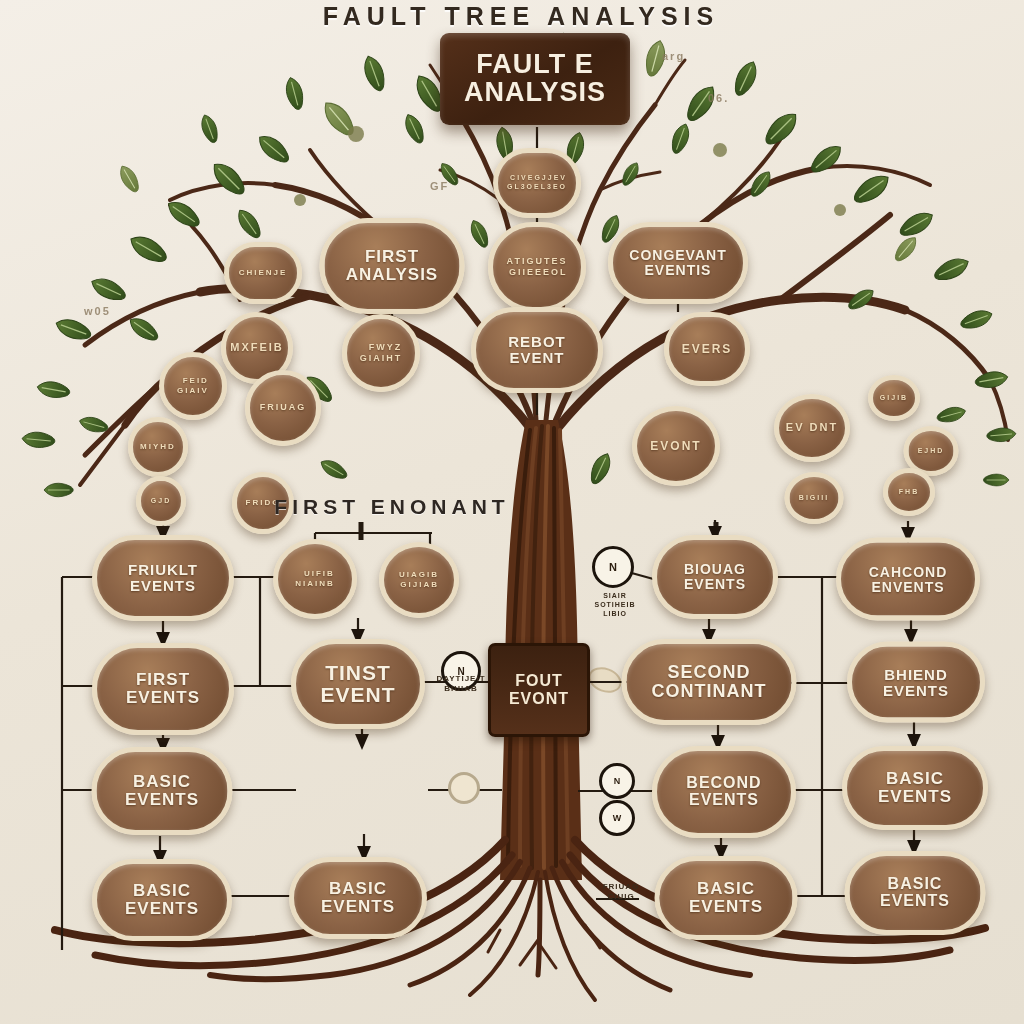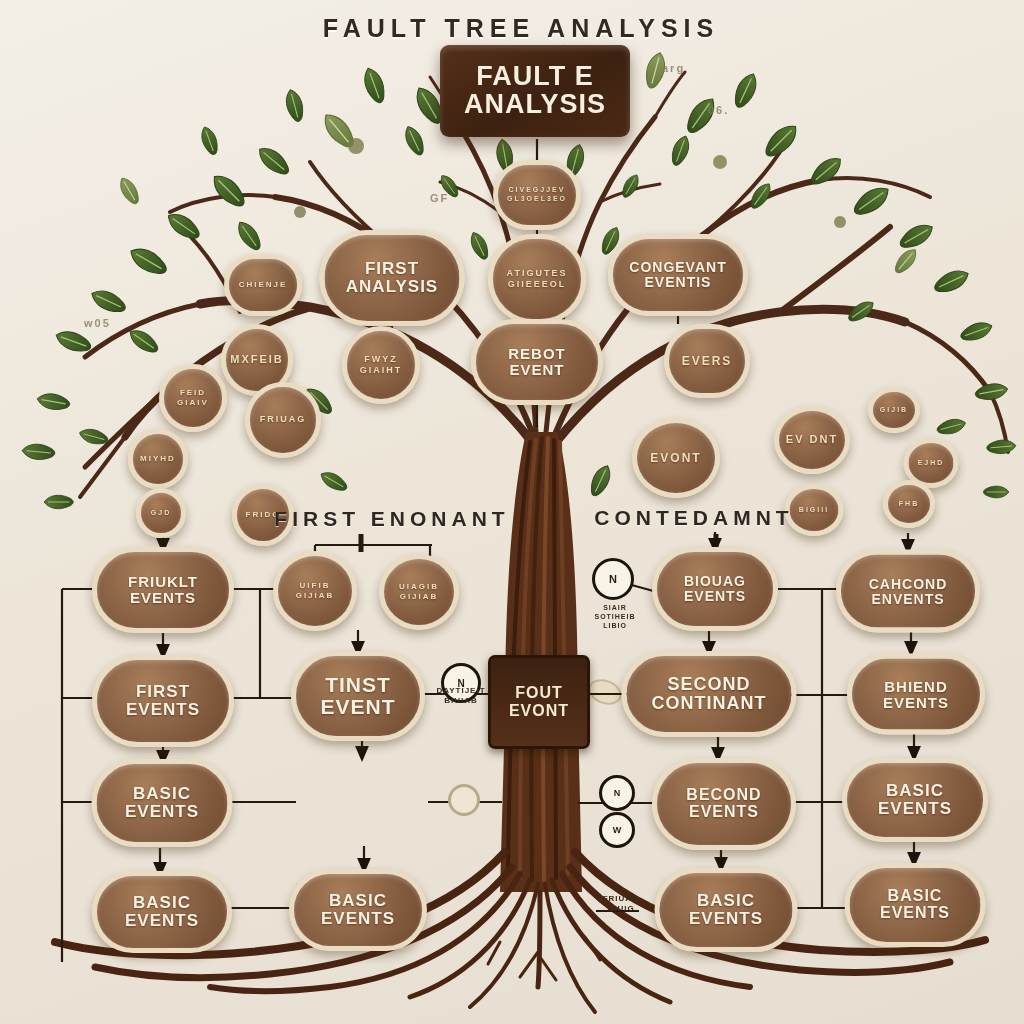--- a/index.html
+++ b/index.html
@@ -1,39 +1,39 @@
 <!DOCTYPE html>
 <html><head>
 <meta charset="utf-8">
 <style>
   html,body{margin:0;padding:0;}
   body{width:1024px;height:1024px;position:relative;overflow:hidden;
        font-family:"Liberation Sans",sans-serif;
        background:linear-gradient(160deg,#f4efe7 0%,#ece5d8 45%,#e6dfd1 100%);}
-  #stage{position:absolute;inset:0;margin-top:12px;}
+  #stage{position:absolute;inset:0;}
   svg.layer{position:absolute;left:0;top:0;pointer-events:none;}
 
   .heading{position:absolute;left:521px;top:2px;transform:translateX(-50%);
     font-size:25px;font-weight:800;letter-spacing:6px;color:#33291f;white-space:nowrap;
     text-shadow:0 2px 1px rgba(255,255,255,.85);}
   .banner{position:absolute;left:535px;top:79px;transform:translate(-50%,-50%);
     width:190px;height:92px;background:linear-gradient(150deg,#55301a 0%,#3d2110 55%,#4a2a15 100%);
     border-radius:9px;display:flex;align-items:center;justify-content:center;text-align:center;
     color:#f7efe0;font-weight:800;font-size:27px;line-height:1.02;letter-spacing:1px;white-space:pre-line;
     box-shadow:0 7px 14px rgba(60,35,15,.45), inset 0 3px 6px rgba(255,255,255,.18);}
 
   .node{position:absolute;transform:translate(-50%,-50%);
     display:flex;align-items:center;justify-content:center;text-align:center;
     font-weight:700;color:#f8f1e2;white-space:pre-line;line-height:1.05;letter-spacing:1px;
     background:radial-gradient(circle at 38% 28%, #a87e59 0%, #8a6245 48%, #6f4a2f 100%);
     border:5px solid #e9dcc2;border-radius:999px;
     box-shadow:0 5px 10px rgba(70,45,20,.35), inset 0 2px 4px rgba(255,255,255,.25);
     text-shadow:0 1px 2px rgba(55,30,10,.55);}
   .circle{border-radius:50%;}
-  .garble{color:#f0ddbb;letter-spacing:2px;line-height:1.25;}
+  .garble{color:#f0ddbb;letter-spacing:2px;line-height:1.25;text-align:right;}
   .plaque{position:absolute;transform:translate(-50%,-50%);
     display:flex;align-items:center;justify-content:center;text-align:center;
     background:linear-gradient(#3c2110,#55301a);border:3px solid #2b1506;border-radius:7px;
     color:#f5ead4;font-weight:800;white-space:pre-line;line-height:1.1;letter-spacing:1px;
     box-shadow:0 4px 8px rgba(40,20,5,.5);}
   .gate{position:absolute;transform:translate(-50%,-50%);border-radius:50%;
     background:#f8f3e7;border:3px solid #1c140c;color:#2a1c0e;font-weight:800;
     display:flex;align-items:center;justify-content:center;}
   .gate.soft{border:3px solid #b7a98d;background:#efe5d0;}
   .gatecap{position:absolute;transform:translate(-50%,0);font-size:8px;font-weight:700;
@@ -269,33 +269,32 @@
 
   <div class="node garble" style="left:707px;top:349px;width:76px;height:64px;font-size:12px">EVERS</div>
   <div class="node circle garble" style="left:676px;top:446px;width:78px;height:70px;font-size:12px">EVONT</div>
   <div class="node circle garble" style="left:812px;top:428px;width:66px;height:58px;font-size:11px">EV DNT</div>
   <div class="node circle garble" style="left:894px;top:398px;width:42px;height:36px;font-size:7px">GIJIB</div>
   <div class="node circle garble" style="left:931px;top:451px;width:45px;height:40px;font-size:7px">EJHD</div>
   <div class="node circle garble" style="left:814px;top:498px;width:49px;height:42px;font-size:7px">BIGIII</div>
   <div class="node circle garble" style="left:909px;top:492px;width:42px;height:38px;font-size:7px">FHB</div>
 
   <div class="seclabel" style="left:392px;top:507px;font-size:21px">FIRST ENONANT</div>
-  <div class="seclabel" style="left:694px;top:506px;font-size:21px">CONTEDAMNT</div>
 
   <div class="node" style="left:163px;top:578px;width:132px;height:76px;font-size:15px">FRIUKLT
 EVENTS</div>
   <div class="node" style="left:163px;top:689px;width:132px;height:82px;font-size:17px">FIRST
 EVENTS</div>
   <div class="node" style="left:162px;top:791px;width:131px;height:78px;font-size:17px">BASIC
 EVENTS</div>
   <div class="node" style="left:162px;top:900px;width:130px;height:72px;font-size:17px">BASIC
 EVENTS</div>
 
   <div class="node circle garble" style="left:315px;top:579px;width:74px;height:70px;font-size:8px">UIFIB
-GIJIAB</div>
+NIAINB</div>
   <div class="node circle garble" style="left:419px;top:580px;width:70px;height:66px;font-size:8px">UIAGIB
 GIJIAB</div>
   <div class="node" style="left:358px;top:684px;width:124px;height:80px;font-size:21px">TINST
 EVENT</div>
   <div class="node" style="left:358px;top:898px;width:128px;height:72px;font-size:17px">BASIC
 EVENTS</div>
 
   <div class="plaque" style="left:539px;top:690px;width:96px;height:88px;font-size:16px">FOUT
 EVONT</div>
   <div class="gate" style="left:461px;top:671px;width:34px;height:34px;font-size:10px">N</div>

